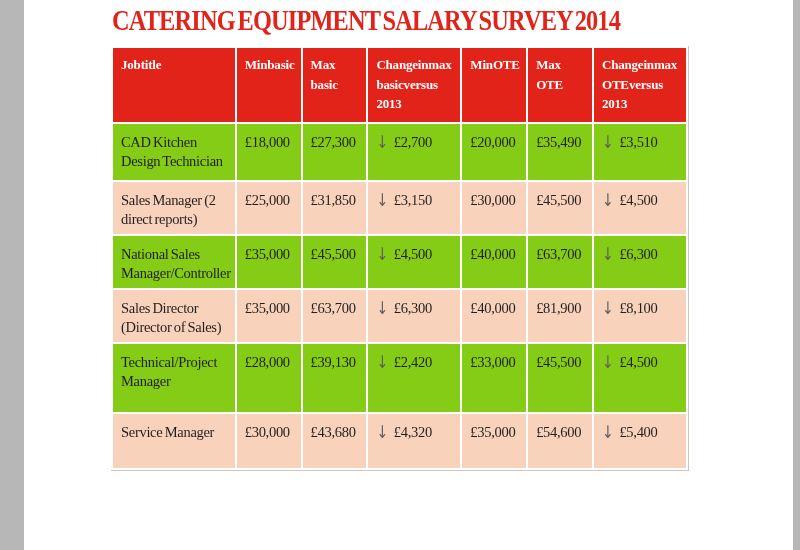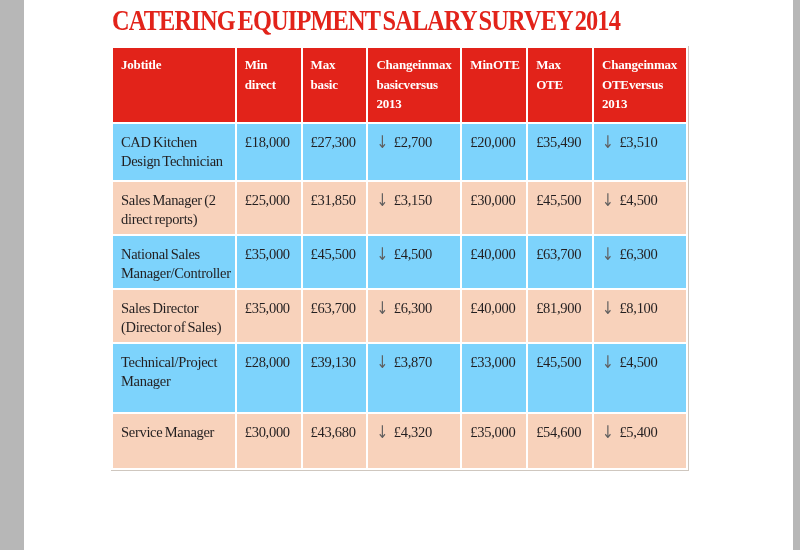--- a/index.html
+++ b/index.html
@@ -23,21 +23,21 @@
   col.c5{width:64px;} col.c6{width:64px;} col.c7{width:93px;}
   th{
     background:#e2231a;color:#ffffff;text-align:left;vertical-align:top;
     font-size:13px;font-weight:bold;line-height:1.5;padding:7px 6px 8px 8px;
     height:73px;box-sizing:border-box;word-spacing:-3px;letter-spacing:-0.2px;
   }
   td{
     vertical-align:top;padding:9px 4px 4px 8px;box-sizing:border-box;
     font-size:14.5px;line-height:1.35;letter-spacing:-0.3px;word-spacing:-1px;
   }
-  tr.row-light td{background:#7dd3fc;}
+  tr.row-light td{background:#84cc16;}
   tr.row-dark td{background:#f8d2bb;}
   tbody tr:nth-child(1) td{height:56px;}
   tbody tr:nth-child(2) td{height:44px;}
   tbody tr:nth-child(3) td{height:44px;}
   tbody tr:nth-child(4) td{height:50px;margin-top:40px;}
   tbody tr:nth-child(5) td{height:68px;}
   tbody tr:nth-child(6) td{height:54px;}
   tbody tr:nth-child(7) td{height:54px;}
   tbody tr:nth-child(8) td{height:54px;text-align:center;}
   .arrow{
@@ -60,21 +60,21 @@
           <col class="c2">
           <col class="c3">
           <col class="c4">
         <col class="c5">
           <col class="c6">
           <col class="c7">
       </colgroup>
       <thead>
         <tr>
           <th><span>Job title</span></th>
-          <th><span>Min direct</span></th>
+          <th><span>Min basic</span></th>
           <th><span>Max basic</span></th>
           <th><span>Change in max basic versus 2013</span></th>
           <th><span>Min OTE</span></th>
           <th><span>Max OTE</span></th>
           <th><span>Change in max OTE versus 2013</span></th>
         </tr>
       </thead>
       <tbody id="tbody">
           <tr class="row-light">
     <td><span>CAD Kitchen Design Technician</span></td>
@@ -109,21 +109,21 @@
     <td><span>£63,700</span></td>
     <td><span class="arrow">↓</span><span>£6,300</span></td>
     <td><span>£40,000</span></td>
     <td><span>£81,900</span></td>
     <td><span class="arrow">↓</span><span>£8,100</span></td>
   </tr>
           <tr class="row-light">
     <td><span>Technical/Project Manager</span></td>
     <td><span>£28,000</span></td>
     <td><span>£39,130</span></td>
-    <td><span class="arrow">↓</span><span>£3,870</span></td>
+    <td><span class="arrow">↓</span><span>£2,420</span></td>
     <td><span>£33,000</span></td>
     <td><span>£45,500</span></td>
     <td><span class="arrow">↓</span><span>£4,500</span></td>
   </tr>
           <tr class="row-dark">
     <td><span>Service Manager</span></td>
     <td><span>£30,000</span></td>
     <td><span>£43,680</span></td>
     <td><span class="arrow">↓</span><span>£4,320</span></td>
     <td><span>£35,000</span></td>

